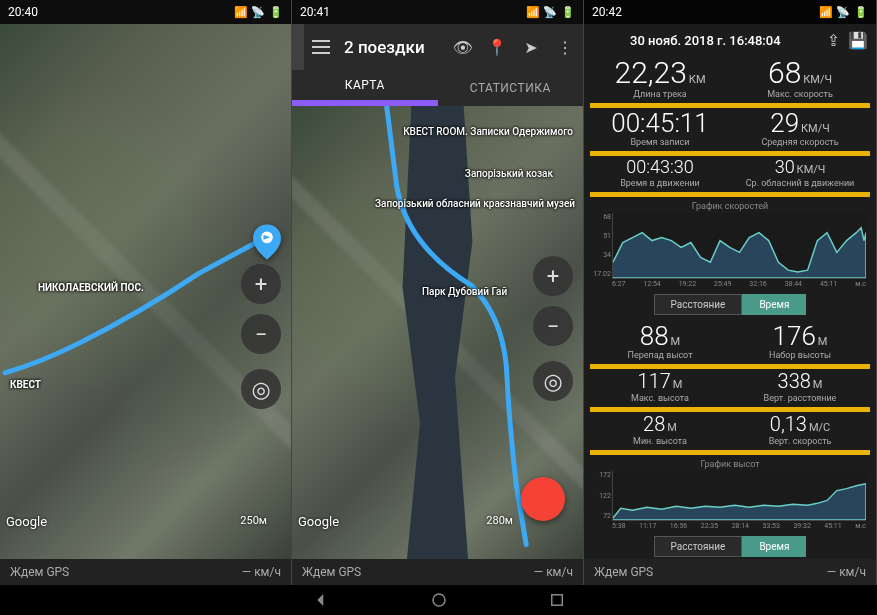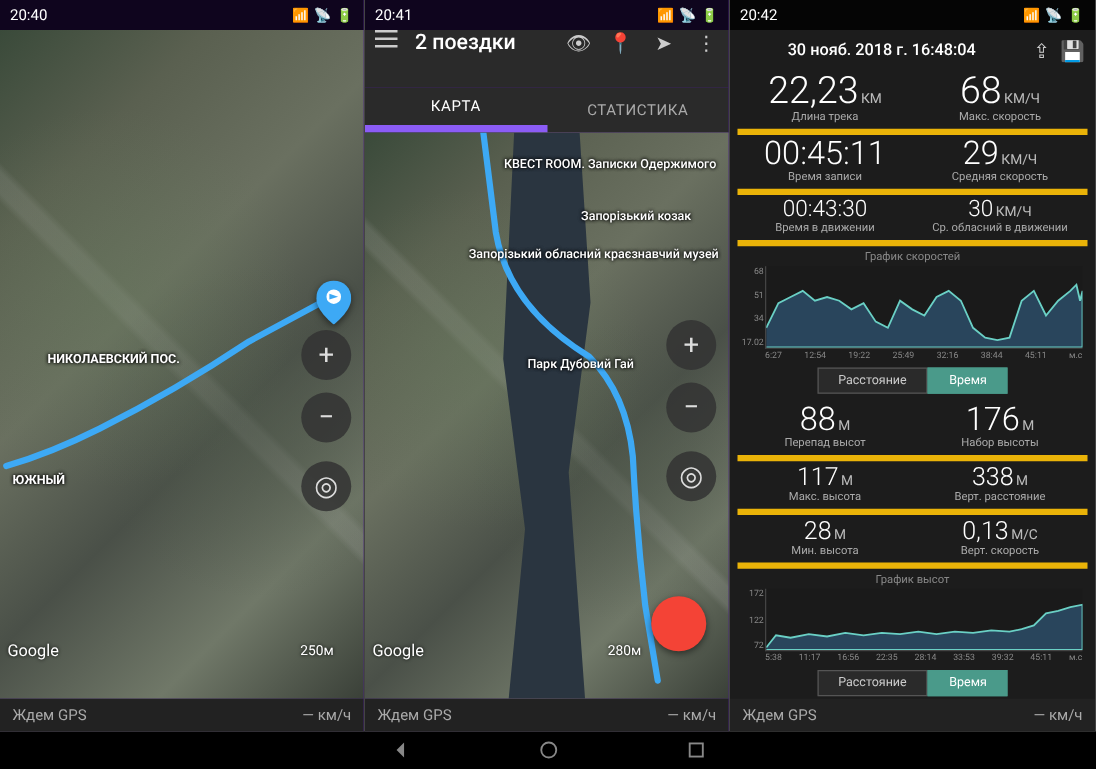--- a/index.html
+++ b/index.html
@@ -1,17 +1,17 @@
 <!DOCTYPE html>
 <html><head>
 <meta charset="utf-8">
 <style>
 *{margin:0;padding:0;box-sizing:border-box;font-family:Roboto,Arial,sans-serif}
 body{background:#fff;display:flex;width:877px;height:615px}
-.screen{position:relative;height:585px;background:#4c1d95;color:#fff;overflow:hidden;border-right:1px solid #444}
+.screen{position:relative;height:585px;background:#404040;color:#fff;overflow:hidden;border-right:1px solid #444}
 .s1{width:292px}.s2{width:292px}.s3{width:293px}
 .statusbar{position:absolute;top:0;left:0;right:0;height:24px;background:rgba(0,0,0,.8);display:flex;align-items:center;padding:0 8px;font-size:12px;z-index:20}
 .statusbar .time{flex:1}
 .statusbar .icons{display:flex;gap:4px;align-items:center}
 .statusbar .icons span{font-size:11px}
 .footer{position:absolute;bottom:0;left:0;right:0;height:26px;background:#222;display:flex;align-items:center;padding:0 10px;font-size:12px;color:#aaa}
 .footer .spd{margin-left:auto}
 .navbar{position:absolute;bottom:0;left:0;width:877px;height:30px;background:#000;display:flex;justify-content:center;align-items:center;gap:100px;z-index:30}
 .navbar svg{width:18px;height:18px;fill:#888}
 
@@ -23,21 +23,21 @@
 .track{position:absolute;stroke:#3da9f5;stroke-width:5;fill:none;stroke-linecap:round;stroke-linejoin:round}
 .label{position:absolute;font-size:10px;color:#fff;text-shadow:0 0 3px #000,0 0 3px #000;font-weight:500;white-space:nowrap}
 .map-ctrl{position:absolute;right:10px;width:40px;height:40px;border-radius:50%;background:rgba(50,50,50,.85);display:flex;align-items:center;justify-content:center;font-size:22px;color:#ddd}
 .marker{position:absolute;width:28px;height:36px}
 .marker svg{width:100%;height:100%;filter:drop-shadow(0 2px 3px rgba(0,0,0,.5))}
 .attribution{position:absolute;bottom:30px;left:6px;font-size:13px;color:#fff;text-shadow:0 0 3px #000}
 .scale{position:absolute;bottom:32px;right:24px;font-size:11px;color:#fff;text-shadow:0 0 3px #000}
 .rec-btn{position:absolute;bottom:38px;right:18px;width:44px;height:44px;border-radius:50%;background:#f44336;box-shadow:0 2px 6px rgba(0,0,0,.5)}
 
 
-.header2{position:absolute;top:24px;left:0;right:0;height:46px;background:#2a2a2a;display:flex;align-items:flex-start;padding:0 8px;gap:14px}
+.header2{position:absolute;top:24px;left:12px;right:0;height:46px;background:#2a2a2a;display:flex;align-items:center;padding:0 8px;gap:14px}
 .header2 .title{font-size:17px;font-weight:500;flex:1}
 .header2 .icn{width:20px;height:20px;display:flex;align-items:center;justify-content:center;font-size:16px;color:#ccc}
 .tabs{position:absolute;top:70px;left:0;right:0;height:36px;background:#2a2a2a;display:flex}
 .tab{flex:1;display:flex;align-items:center;justify-content:center;font-size:12px;color:#aaa;letter-spacing:.5px}
 .tab.active{color:#fff;border-bottom:6px solid #8b5cf6}
 .s2 .map{top:106px}
 
 
 .s3{background:#1c1c1c}
 .s3-header{position:absolute;top:24px;left:0;right:0;height:32px;display:flex;align-items:center;padding:14px 8px;font-size:13px;font-weight:500}
@@ -81,21 +81,21 @@
       </svg>
     <div class="marker" style="left:253px;top:200px">
       <svg viewBox="0 0 24 30">
           <path fill="#3da9f5" d="M12 0C5 0 0 5 0 12c0 9 12 18 12 18s12-9 12-18C24 5 19 0 12 0z"></path>
           <circle cx="12" cy="11" r="5" fill="#fff"></circle>
           <path fill="#3da9f5" d="M9 9l6 2-6 2z"></path>
         </svg>
     </div>
     <div class="label" style="left:38px;top:258px;font-weight:700"><span>НИКОЛАЕВСКИЙ
 ПОС.</span></div>
-    <div class="label" style="left:10px;top:355px;font-weight:700">ЮЖНЫЙ</div>
+    <div class="label" style="left:10px;top:355px;font-weight:700">КВЕСТ</div>
     <div class="map-ctrl" style="top:240px">+</div>
     <div class="map-ctrl" style="top:290px">−</div>
     <div class="map-ctrl" style="top:345px">◎</div>
     <div class="attribution">Google</div>
     <div class="scale">250м</div>
   </div>
   <div class="footer">
     <span>Ждем GPS</span>
     <span class="spd">— км/ч</span>
   </div>

